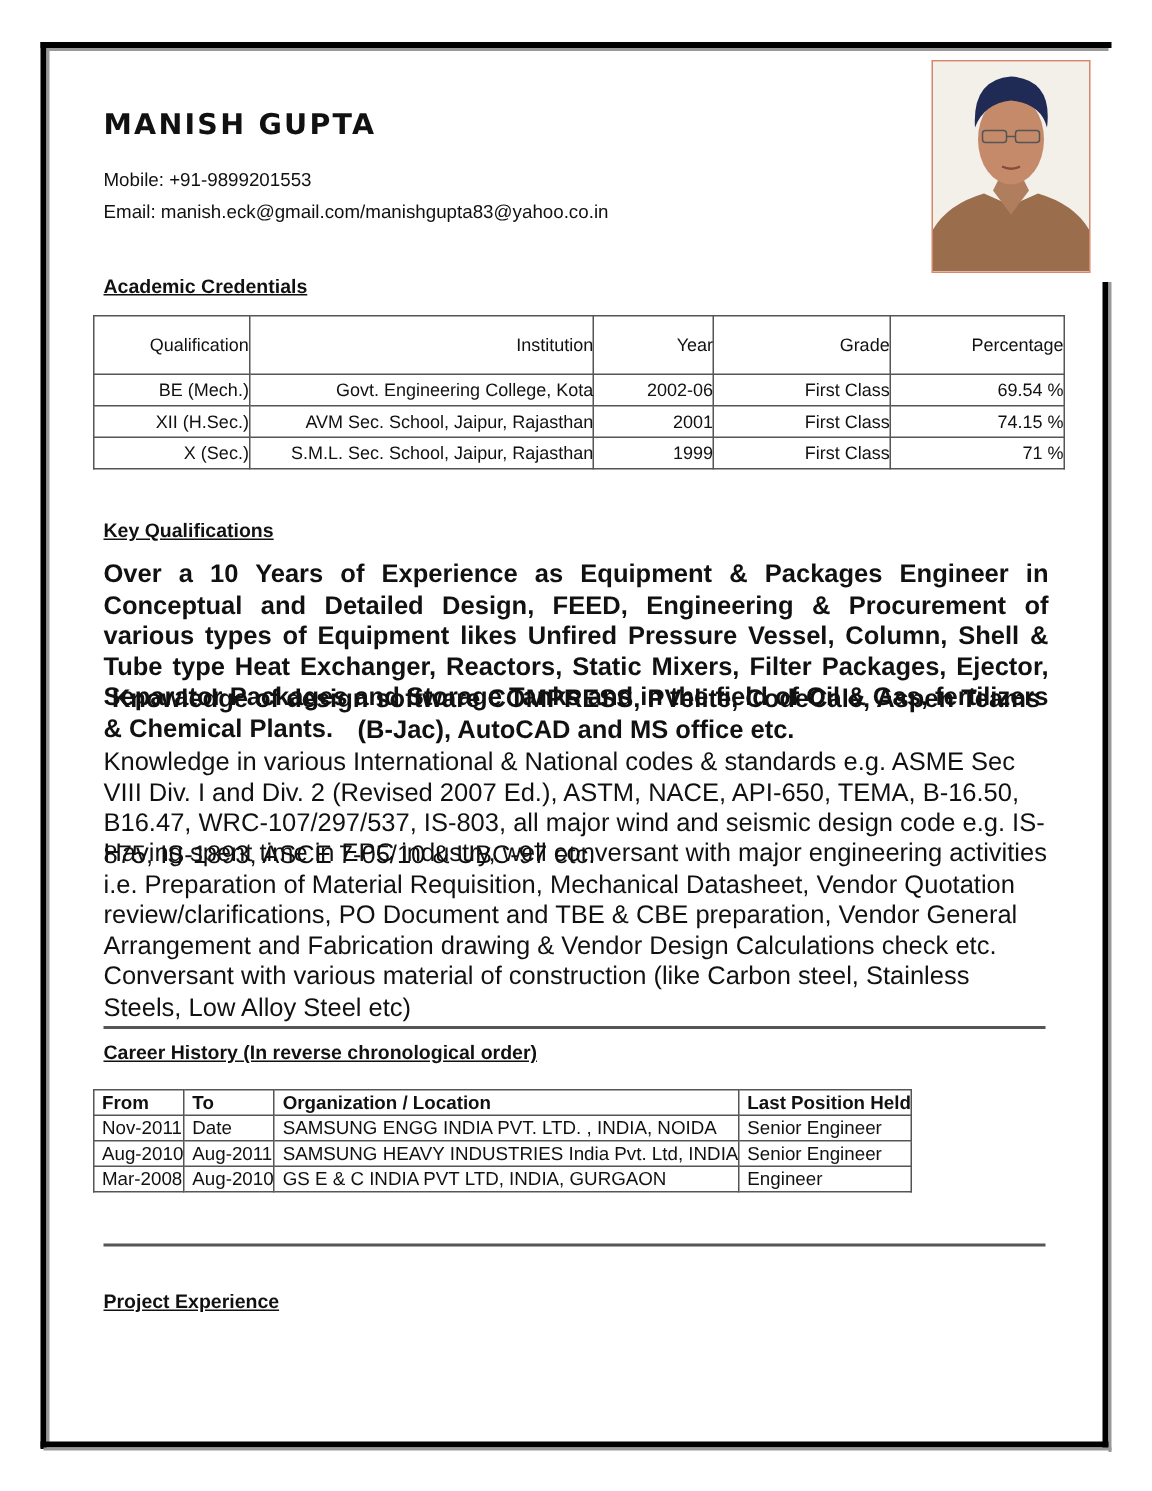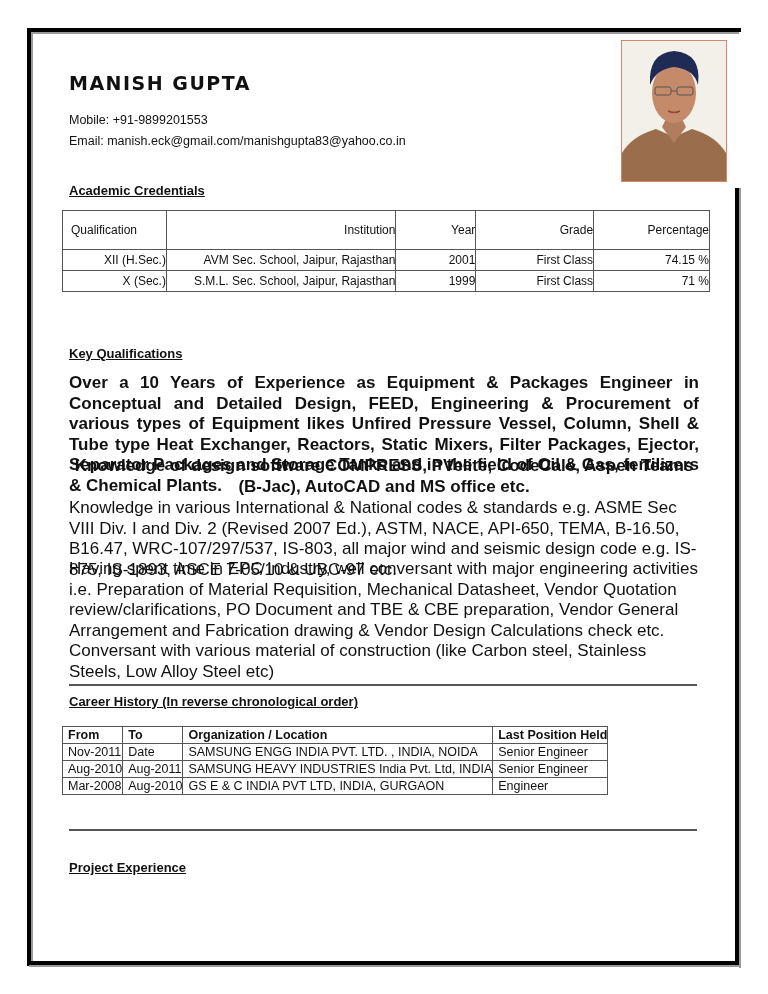--- a/index.html
+++ b/index.html
@@ -23,21 +23,21 @@
           letter-spacing: 1.5px; font-family: "DejaVu Sans", sans-serif; }
   .contact { position: absolute; left: 69px; font-size: 12.5px; }
   .contact b { font-weight: normal; }
 
   .heading { position: absolute; left: 69px; font-size: 13px; font-weight: bold; text-decoration: underline; }
 
   table { border-collapse: collapse; }
   .acad { position: absolute; left: 62px; top: 210px; width: 648px; font-size: 12px; }
   .acad td { border: 1px solid #555; text-align: right; padding: 0; height: 20px; }
   .acad tr.head td { height: 38px; }
-  .acad tr.head td:first-child { text-align: left; padding-left: 8px; margin-top: 48px; }
+  .acad tr.head td:first-child { text-align: right; padding-left: 8px; margin-top: 48px; }
 
   .para { position: absolute; left: 69px; width: 630px; font-size: 17px; line-height: 20.5px; }
   .para.bold { font-weight: bold; text-align: justify; }
 
   .rule { position: absolute; left: 69px; width: 628px; height: 2px; background: #555; }
 
   .career { position: absolute; left: 62px; top: 726px; width: 540px; font-size: 12.5px; }
   .career td { border: 1px solid #555; padding: 0 0 0 5px; height: 16px; line-height: 16px; white-space: nowrap; }
   .career tr.head td { font-weight: bold; }
 </style>
@@ -84,20 +84,27 @@
       <col style="width:118px">
       <col style="width:116px">
   </colgroup>
   <tbody>
       <tr class="head">
     <td>Qualification</td>
     <td>Institution</td>
     <td>Year</td>
     <td>Grade</td>
     <td>Percentage</td>
+  </tr>
+  <tr>
+    <td>BE (Mech.)</td>
+    <td>Govt. Engineering College, Kota</td>
+    <td>2002-06</td>
+    <td>First Class</td>
+    <td>69.54 %</td>
   </tr>
   <tr>
     <td>XII (H.Sec.)</td>
     <td>AVM Sec. School, Jaipur, Rajasthan</td>
     <td>2001</td>
     <td>First Class</td>
     <td>74.15 %</td>
   </tr>
   <tr>
     <td>X (Sec.)</td>

